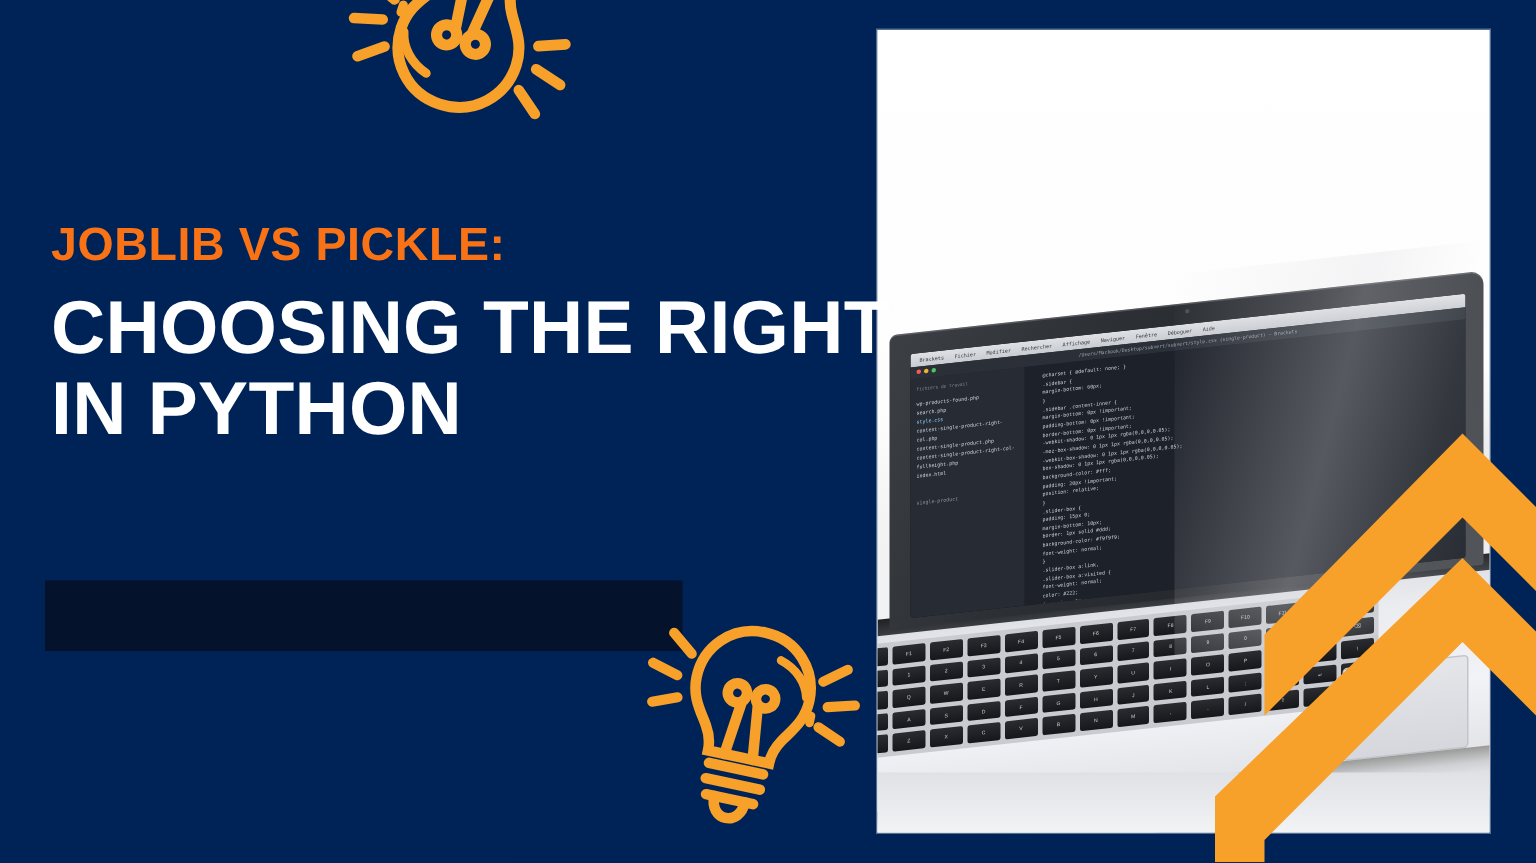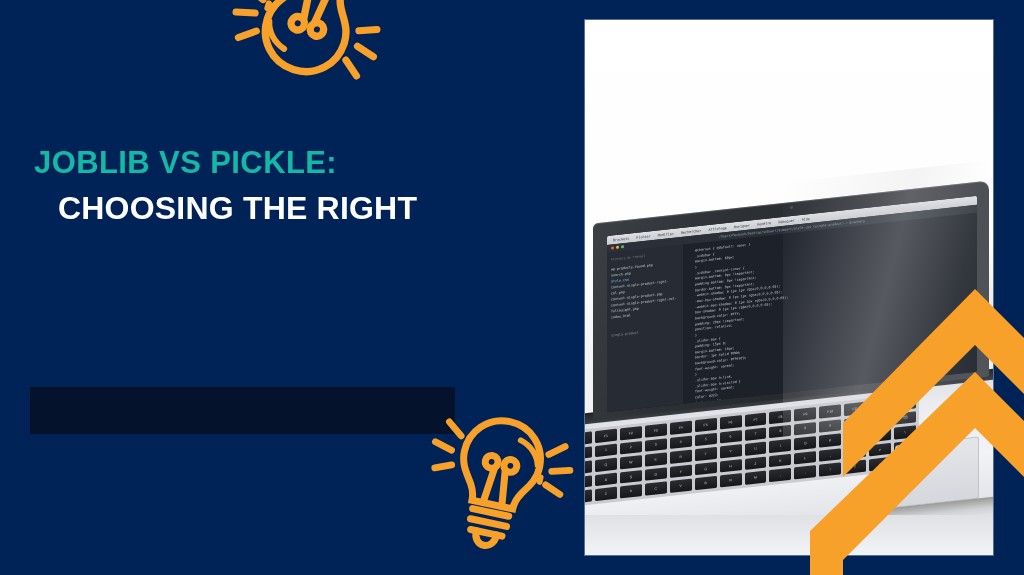--- a/index.html
+++ b/index.html
@@ -20,32 +20,31 @@
   
   #text-block {
     position:absolute;
     left:34px; top:146px;
     width:540px;
   }
   #eyebrow {
     font-size:31px;
     font-weight:bold;
     letter-spacing:0.4px;
-    color:#14b8a6;
+    color:#f97316;
     line-height:1.12;
     white-space:nowrap;
   }
   #headline {
     margin-top:10px;
-    font-size:32px;
+    font-size:50px;
     font-weight:bold;
     color:#FFFFFF;
     line-height:1.08;
     letter-spacing:0.2px;
-    margin-left:24px;
   }
   #headline .hl-line { display:block; white-space:nowrap; }
 
   
   #accent-bar {
     position:absolute;
     left:30px; top:387px;
     width:425px; height:47px;
     background:#04132B;
   }
@@ -365,20 +364,21 @@
       <path d="M185 106 L234 155 L234 211 L185 162 L53 294 L53 309 L20 309 L20 265 Z" fill="#F7A02A"></path>
     </svg>
   </div>
 
   <div id="accent-bar"></div>
 
   <div id="text-block">
     <div id="eyebrow">JOBLIB VS PICKLE:</div>
     <div id="headline">
       <span class="hl-line">CHOOSING THE RIGHT</span>
+      <span class="hl-line">IN PYTHON</span>
     </div>
   </div>
 
   <div class="bulb" id="bulb-top">
     <svg viewBox="0 0 100 100" width="168" height="168" xmlns="http://www.w3.org/2000/svg" fill="none" stroke="#F7A02A" stroke-width="4.4" stroke-linecap="round">
       <path d="M50 14 C36 14 26 25 26 38 C26 47 31 52 34 57 C36.5 61 37 64 37 67 L63 67 C63 64 63.5 61 66 57 C69 52 74 47 74 38 C74 25 64 14 50 14 Z"></path>
       <path d="M38.5 72 L61.5 72 M38.5 78.5 L61.5 78.5 M40 85 L60 85"></path>
       <path d="M43.5 85 C43.5 90 46.5 93 50 93 C53.5 93 56.5 90 56.5 85"></path>
       <path d="M44 67 L46.5 45 M56 67 L53.5 45"></path>
       <circle cx="44" cy="41" r="4"></circle>

